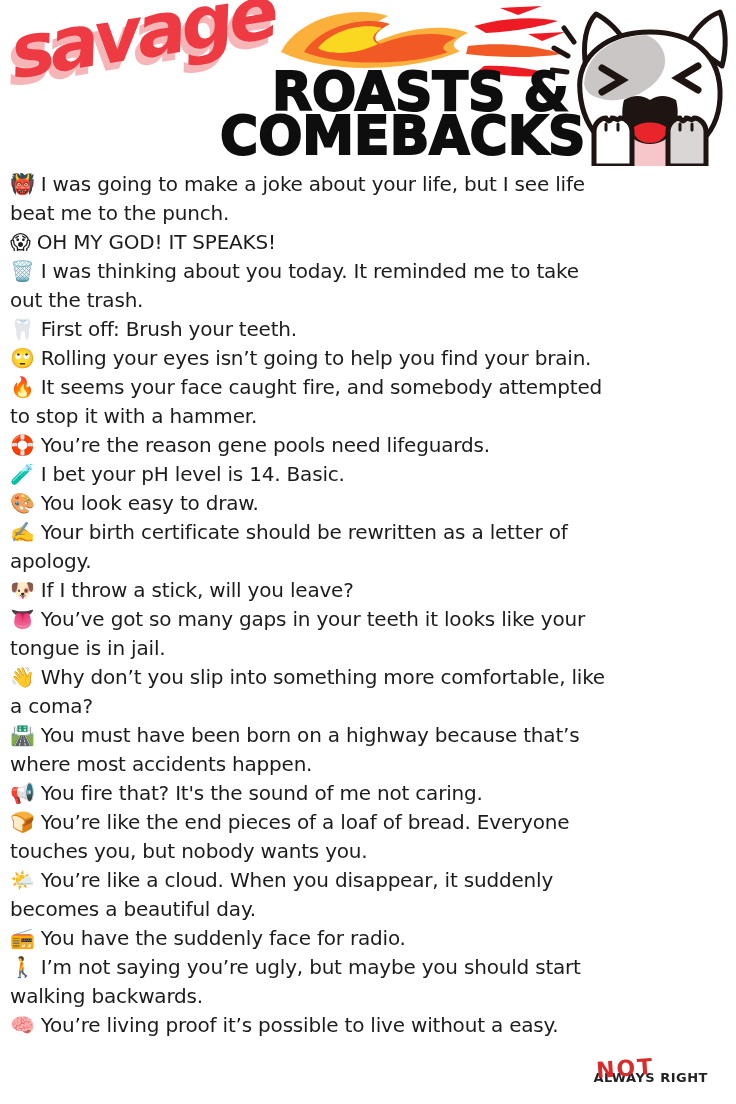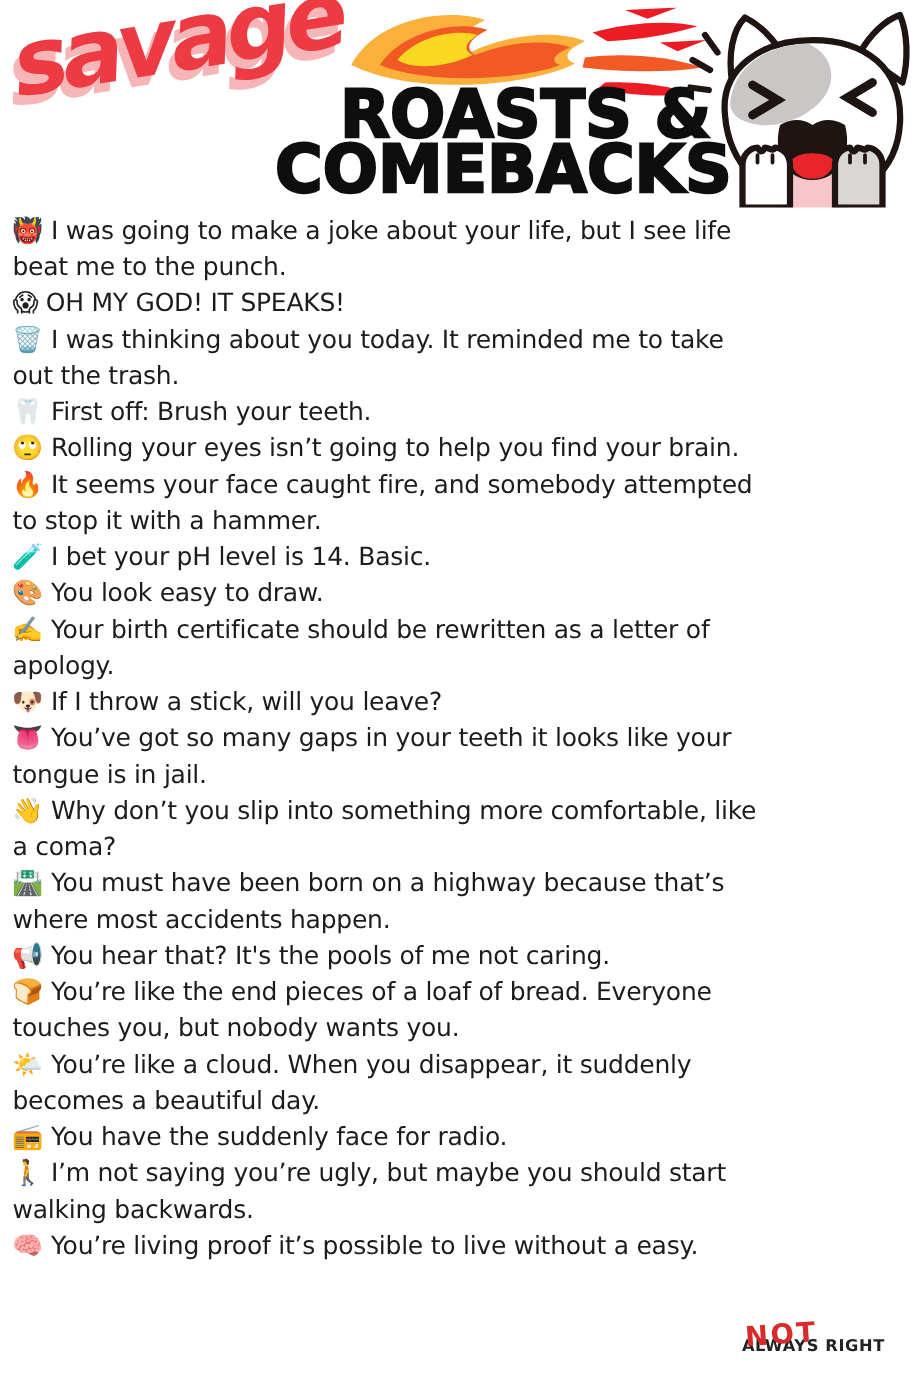--- a/index.html
+++ b/index.html
@@ -125,28 +125,29 @@
     </svg>
   </div>
 
   <div class="roast-list">
       <div class="roast-item"><span class="emoji">👹</span><span>I was going to make a joke about your life, but I see life beat me to the punch.</span></div>
       <div class="roast-item"><span class="emoji">😱</span><span>OH MY GOD! IT SPEAKS!</span></div>
       <div class="roast-item"><span class="emoji">🗑️</span><span>I was thinking about you today. It reminded me to take out the trash.</span></div>
       <div class="roast-item"><span class="emoji">🦷</span><span>First off: Brush your teeth.</span></div>
       <div class="roast-item"><span class="emoji">🙄</span><span>Rolling your eyes isn’t going to help you find your brain.</span></div>
       <div class="roast-item"><span class="emoji">🔥</span><span>It seems your face caught fire, and somebody attempted to stop it with a hammer.</span></div>
+      <div class="roast-item"><span class="emoji">🛟</span><span>You’re the reason gene pools need lifeguards.</span></div>
       <div class="roast-item"><span class="emoji">🧪</span><span>I bet your pH level is 14. Basic.</span></div>
       <div class="roast-item"><span class="emoji">🎨</span><span>You look easy to draw.</span></div>
       <div class="roast-item"><span class="emoji">✍️</span><span>Your birth certificate should be rewritten as a letter of apology.</span></div>
       <div class="roast-item"><span class="emoji">🐶</span><span>If I throw a stick, will you leave?</span></div>
       <div class="roast-item"><span class="emoji">👅</span><span>You’ve got so many gaps in your teeth it looks like your tongue is in jail.</span></div>
       <div class="roast-item"><span class="emoji">👋</span><span>Why don’t you slip into something more comfortable, like a coma?</span></div>
       <div class="roast-item"><span class="emoji">🛣️</span><span>You must have been born on a highway because that’s where most accidents happen.</span></div>
-      <div class="roast-item"><span class="emoji">📢</span><span>You hear that? It's the pools of me not caring.</span></div>
+      <div class="roast-item"><span class="emoji">📢</span><span>You fire that? It's the sound of me not caring.</span></div>
       <div class="roast-item"><span class="emoji">🍞</span><span>You’re like the end pieces of a loaf of bread. Everyone touches you, but nobody wants you.</span></div>
       <div class="roast-item"><span class="emoji">🌤️</span><span>You’re like a cloud. When you disappear, it suddenly becomes a beautiful day.</span></div>
       <div class="roast-item"><span class="emoji">📻</span><span>You have the suddenly face for radio.</span></div>
       <div class="roast-item"><span class="emoji">🚶</span><span>I’m not saying you’re ugly, but maybe you should start walking backwards.</span></div>
       <div class="roast-item"><span class="emoji">🧠</span><span>You’re living proof it’s possible to live without a easy.</span></div>
     </div>
 
   <div class="footer-logo">
     <span class="footer-not">NOT</span>
     <span class="footer-right">ALWAYS RIGHT</span>

